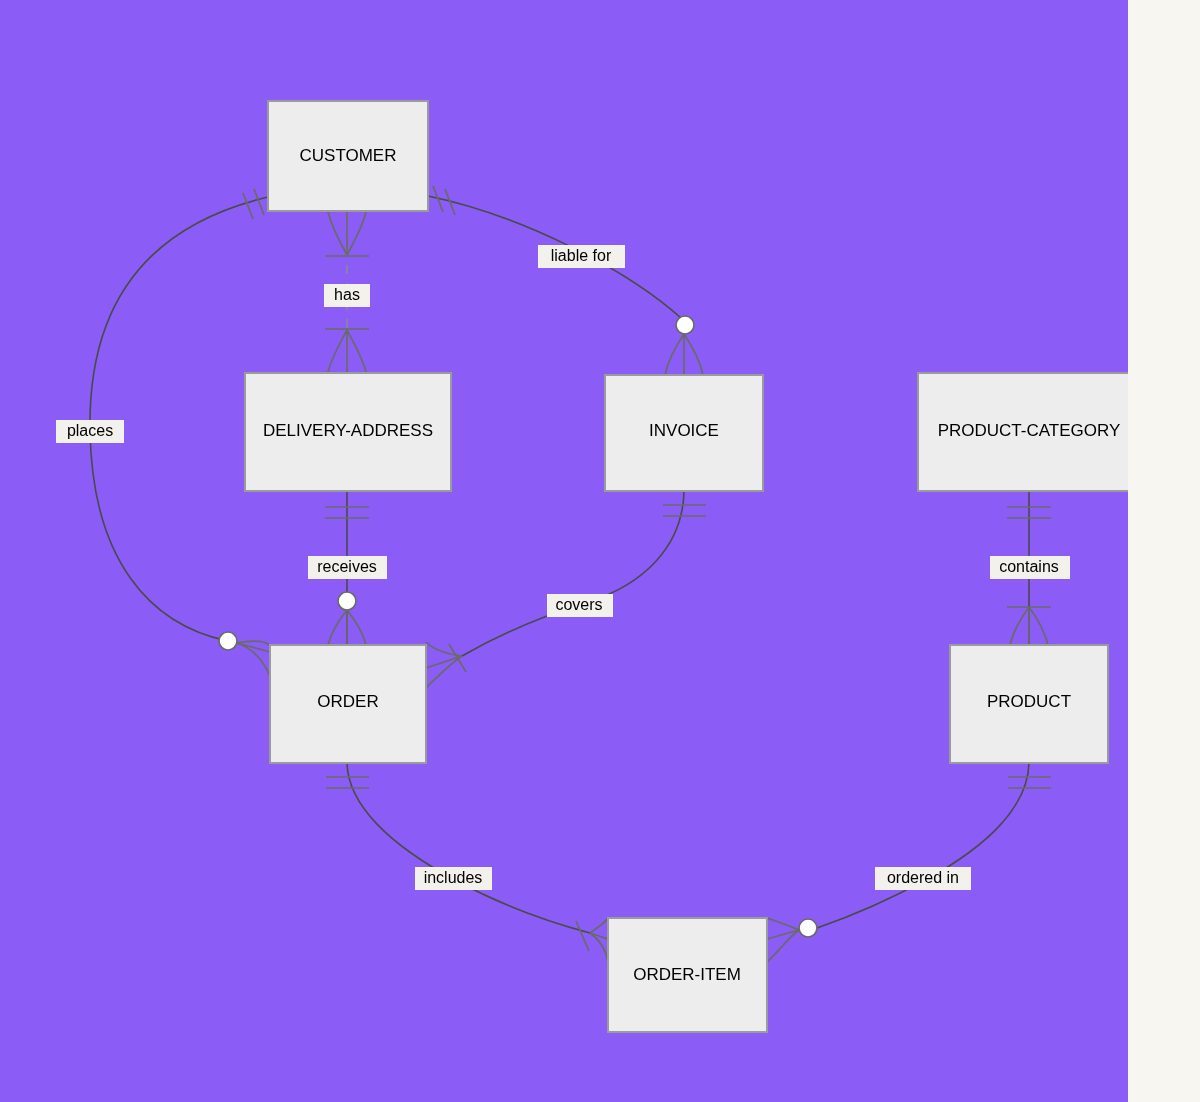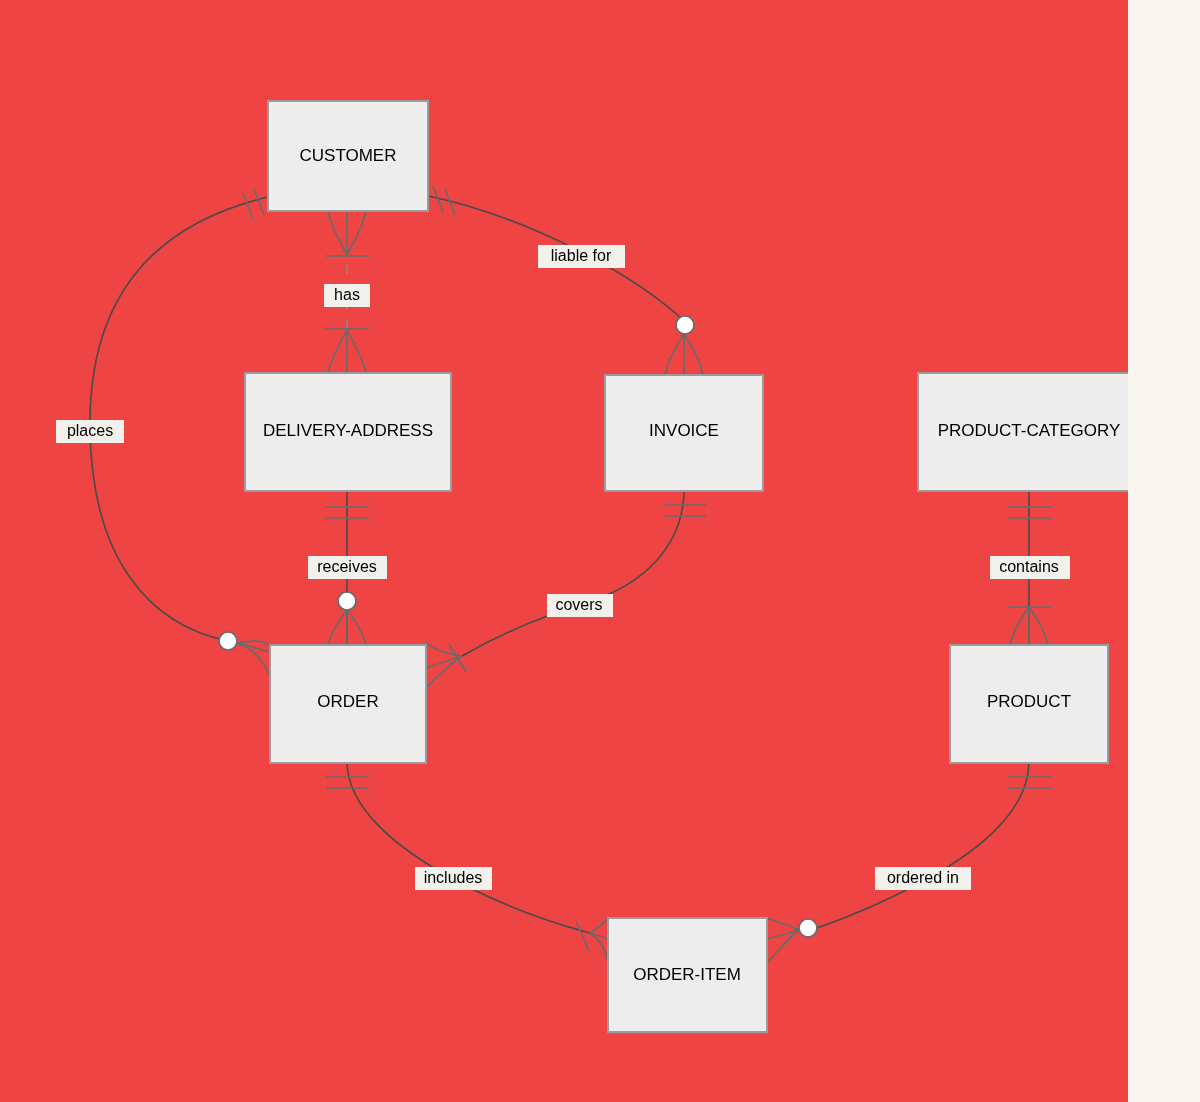--- a/index.html
+++ b/index.html
@@ -4,21 +4,21 @@
 <style>
   html, body {
     margin: 0;
     padding: 0;
     background: #f7f6f1;
   }
   #canvas {
     position: relative;
     width: 1128px;
     height: 1102px;
-    background: #ef4444;
+    background: #8b5cf6;
     font-family: "Liberation Sans", sans-serif;
     overflow: hidden;
     text-align: center;
   }
   svg#er-svg {
     position: absolute;
     left: 0;
     top: 0;
     width: 1200px;
     height: 1102px;

